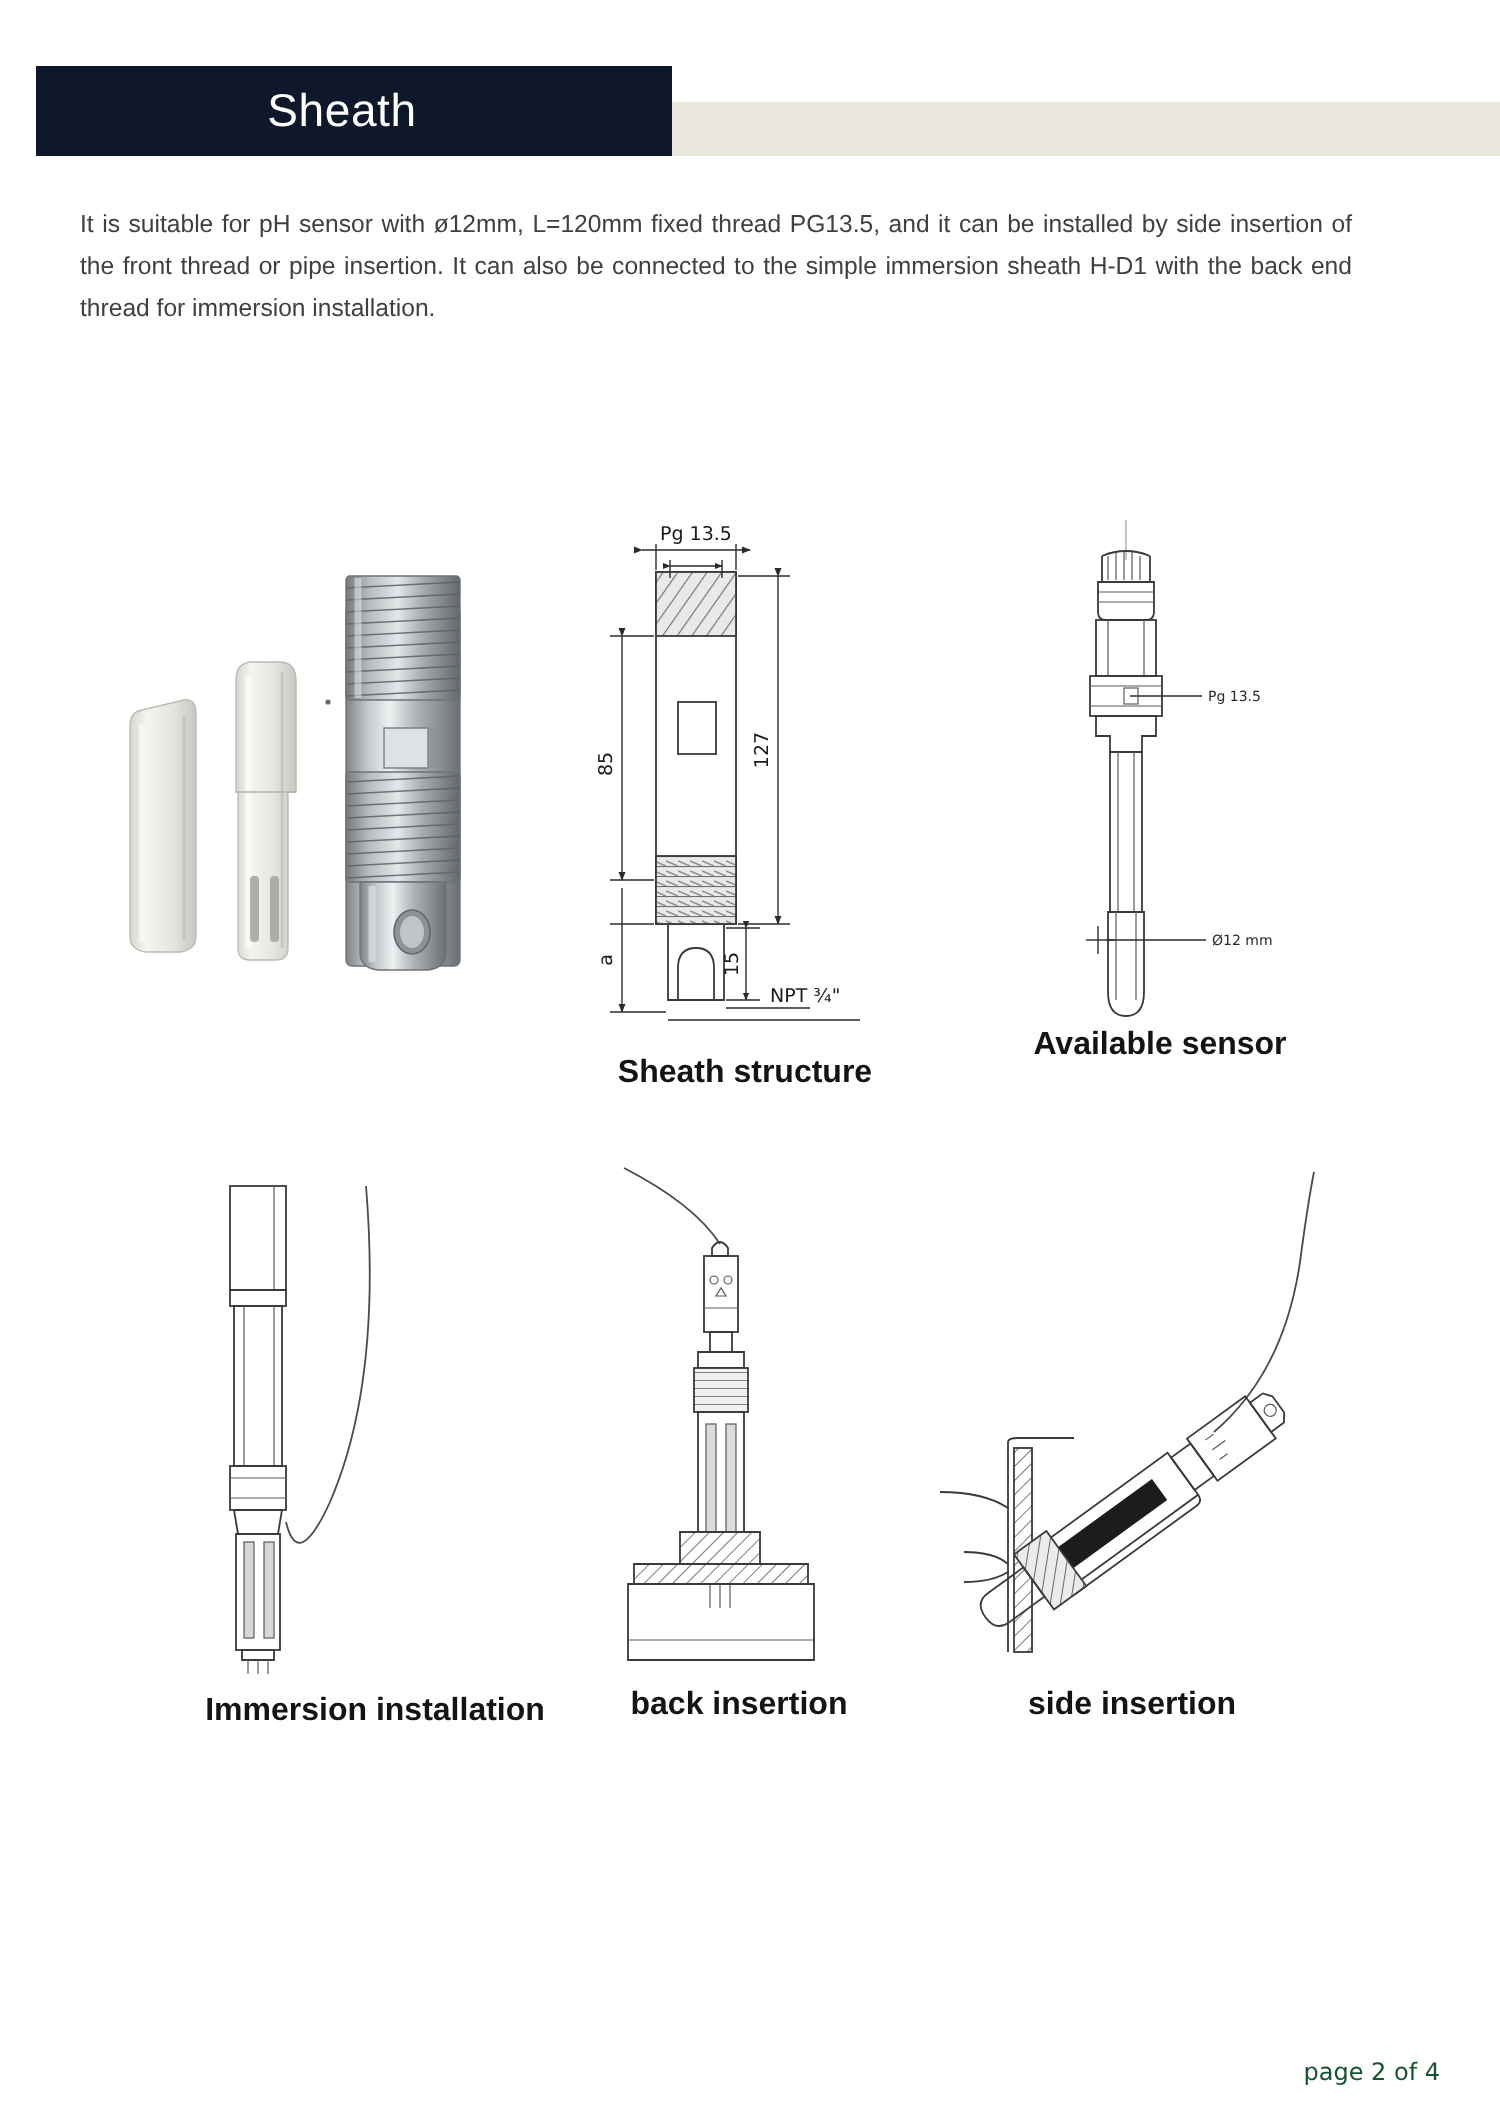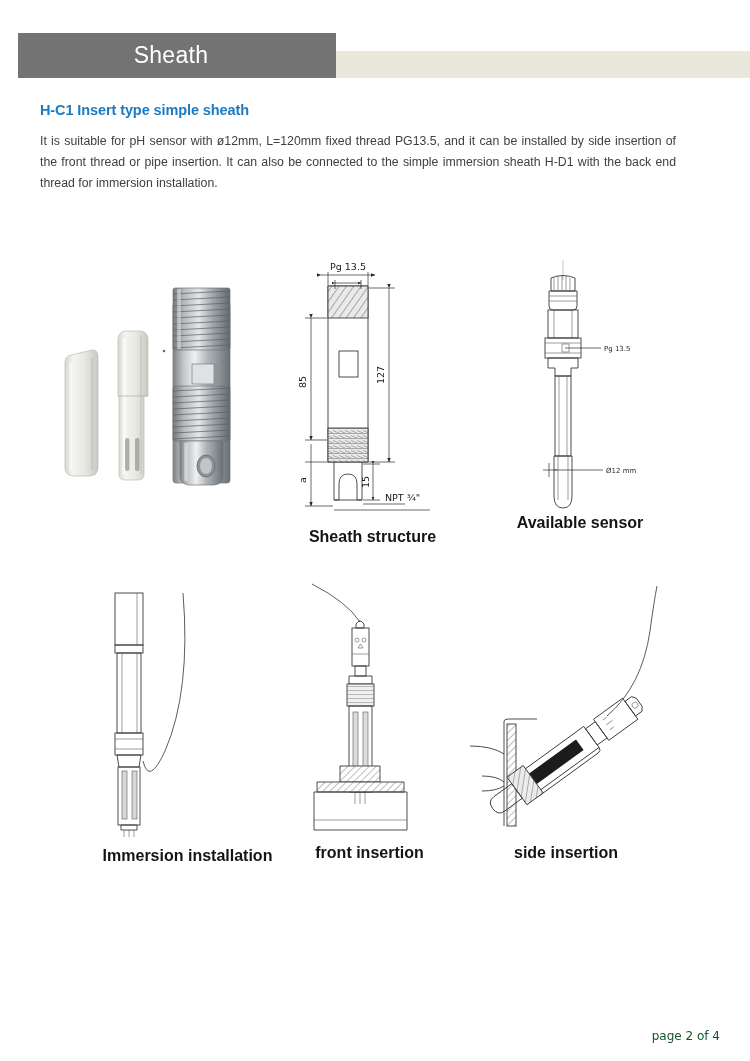--- a/index.html
+++ b/index.html
@@ -25,21 +25,21 @@
   .header-beige {
     position: absolute;
     left: 330px; top: 51px;
     width: 420px; height: 27px;
     background: #eae7dd;
   }
   .header-blue {
     position: absolute;
     left: 18px; top: 33px;
     width: 318px; height: 45px;
-    background: #737373;
+    background: #0f172a;
     display: flex;
     align-items: center;
     justify-content: center;
   }
   .header-title {
     color: #ffffff;
     font-size: 23px;
     font-weight: 400;
     letter-spacing: 0.3px;
     line-height: 1;
@@ -137,21 +137,20 @@
 <body>
 
 <div class="header-band">
   <div class="header-beige"></div>
   <div class="header-blue">
     <span class="header-title">Sheath</span>
   </div>
 </div>
 
 <div class="content">
-  <h2 class="section-heading">H-C1 Insert type simple sheath</h2>
   <p class="body-para">It is suitable for pH sensor with ø12mm, L=120mm fixed thread PG13.5, and it can be installed by side insertion of the front thread or pipe insertion. It can also be connected to the simple immersion sheath H-D1 with the back end thread for immersion installation.</p>
   <div class="avail-block">
   </div>
 </div>
 
 <div class="fig-row-1">
 
   <div class="fig photo-fig">
     <svg width="240" height="230" viewBox="0 0 240 230">
       <defs>
@@ -456,21 +455,21 @@
         </g>
       </g>
 
       <g>
         <path d="M48,192 L88,192 L88,208 L48,208 Z" fill="url(#hatchPipe)" stroke="#3a3a3a" stroke-width="0.9"></path>
         <path d="M25,208 L112,208 L112,218 L25,218 Z" fill="url(#hatchPipe)" stroke="#3a3a3a" stroke-width="0.9"></path>
         <path d="M22,218 L115,218 L115,256 L22,256 Z" class="ln" fill="#ffffff"></path>
         <path d="M22,246 L115,246" class="ln-t"></path>
       </g>
     </svg>
-    <div class="fig-caption" style="left:-25px; top:270px; width:205px;">front insertion</div>
+    <div class="fig-caption" style="left:-25px; top:270px; width:205px;">back insertion</div>
   </div>
 
   <div class="fig side-fig">
     <svg width="228" height="250" viewBox="0 0 228 250">
       <defs>
         <pattern id="hatchWall" width="5" height="5" patternUnits="userSpaceOnUse" patternTransform="rotate(45)">
           <rect width="5" height="5" fill="#ffffff"></rect>
           <path d="M0,0 L0,5" stroke="#5a5a5a" stroke-width="0.8"></path>
         </pattern>
         <pattern id="hatchNut2" width="5" height="5" patternUnits="userSpaceOnUse" patternTransform="rotate(45)">

